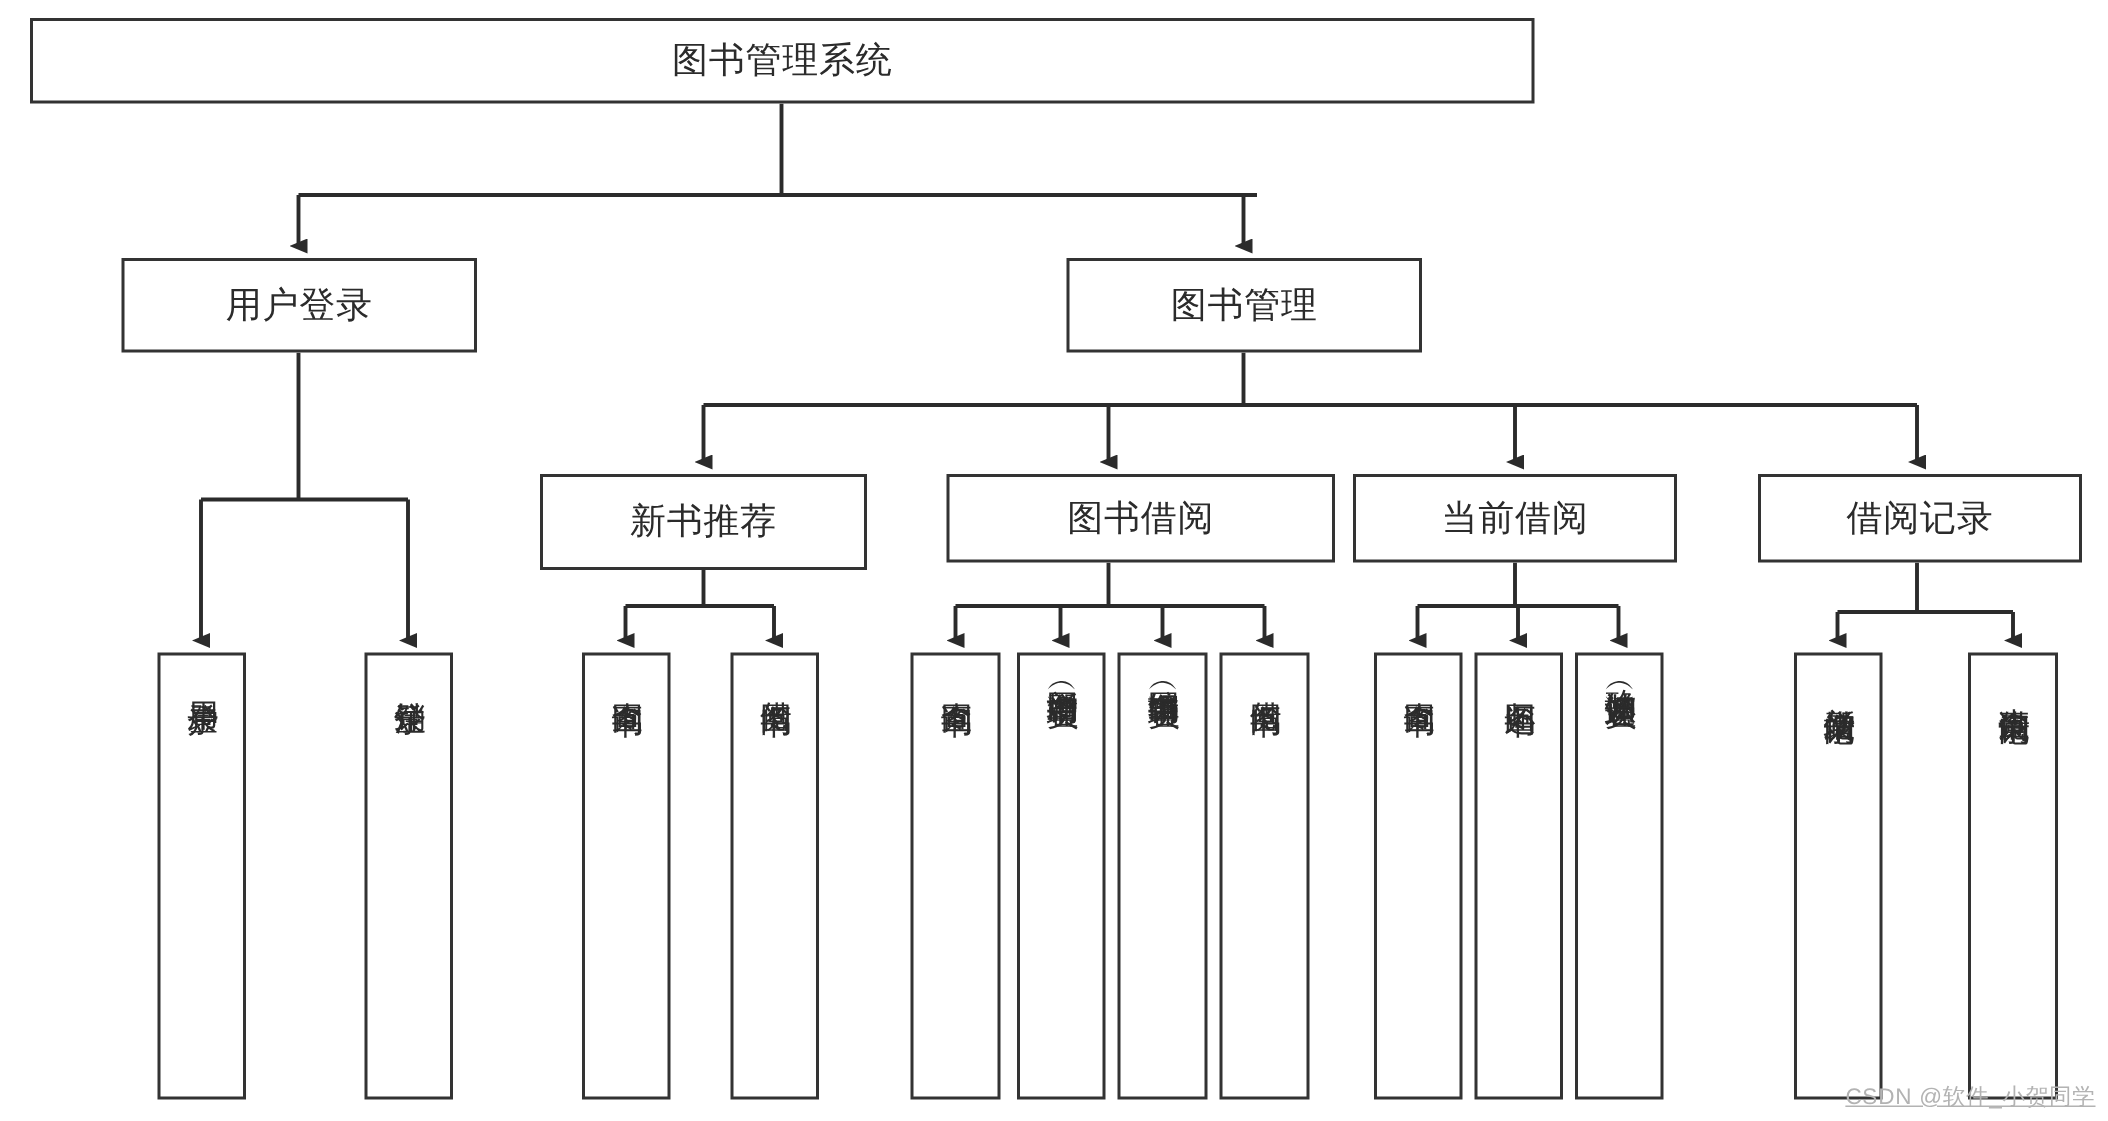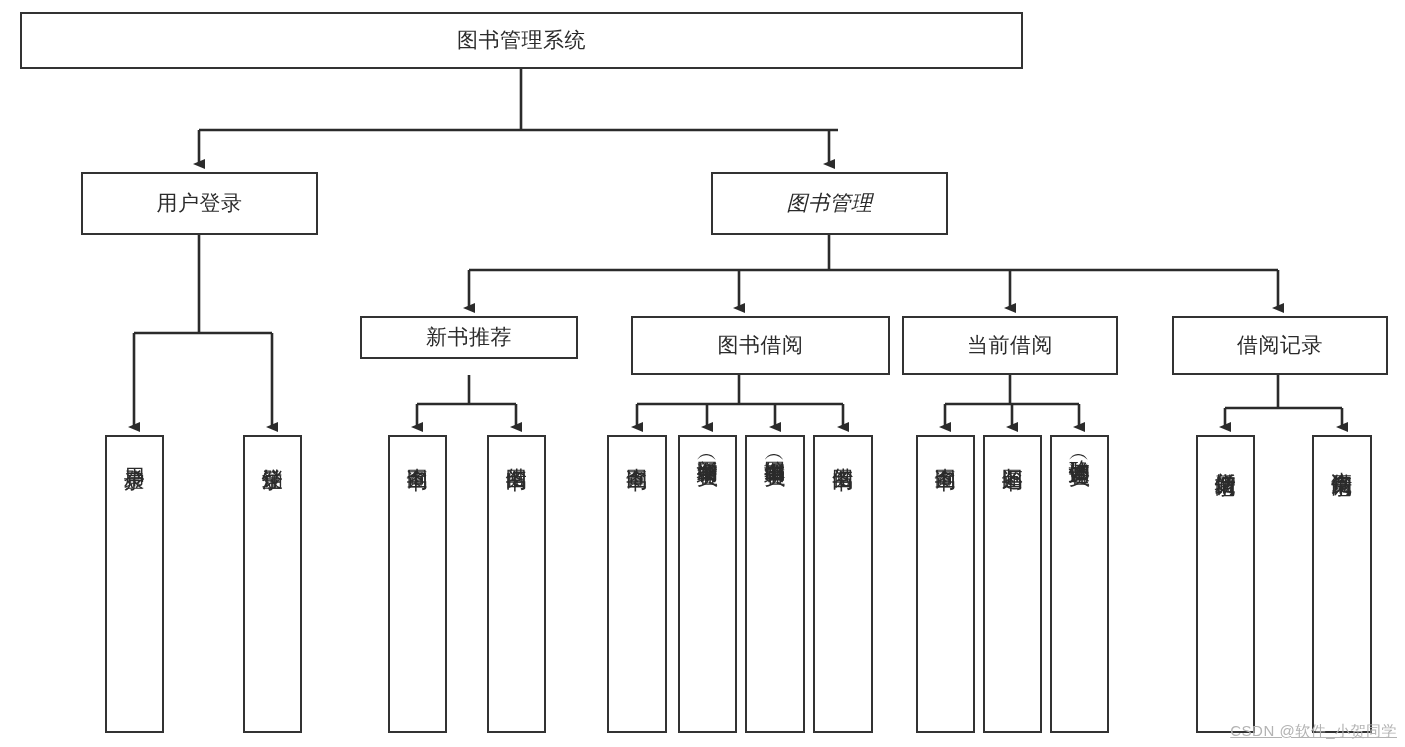--- a/index.html
+++ b/index.html
@@ -30,21 +30,21 @@
     position: absolute;
     box-sizing: border-box;
     background: #ffffff;
     border: 2px solid #333333;
     display: flex;
     align-items: center;
     justify-content: center;
     color: #262626;
   }
   .node .lbl {
-    font-size: 21px;
+    font-size: 24px;
     line-height: 1.15;
     letter-spacing: 0.5px;
     white-space: nowrap;
     color: #2b2b2b;
   }
   .node.leaf {
     align-items: flex-start;
     justify-content: center;
     padding-top: 14px;
   }
@@ -125,25 +125,25 @@
     </g>
   </svg>
 
   <div class="node" style="left:20px;top:12px;width:1003px;height:57px;">
     <span class="lbl">图书管理系统</span>
   </div>
 
   <div class="node" style="left:81px;top:172px;width:237px;height:63px;">
     <span class="lbl">用户登录</span>
   </div>
-  <div class="node" style="left:711px;top:172px;width:237px;height:63px;font-style:italic;">
+  <div class="node" style="left:711px;top:172px;width:237px;height:63px;">
     <span class="lbl">图书管理</span>
   </div>
 
-  <div class="node" style="left:360px;top:316px;width:218px;height:43px;text-align:center;">
+  <div class="node" style="left:360px;top:316px;width:218px;height:64px;text-align:center;">
     <span class="lbl">新书推荐</span>
   </div>
   <div class="node" style="left:631px;top:316px;width:259px;height:59px;">
     <span class="lbl">图书借阅</span>
   </div>
   <div class="node" style="left:902px;top:316px;width:216px;height:59px;">
     <span class="lbl">当前借阅</span>
   </div>
   <div class="node" style="left:1172px;top:316px;width:216px;height:59px;">
     <span class="lbl">借阅记录</span>

